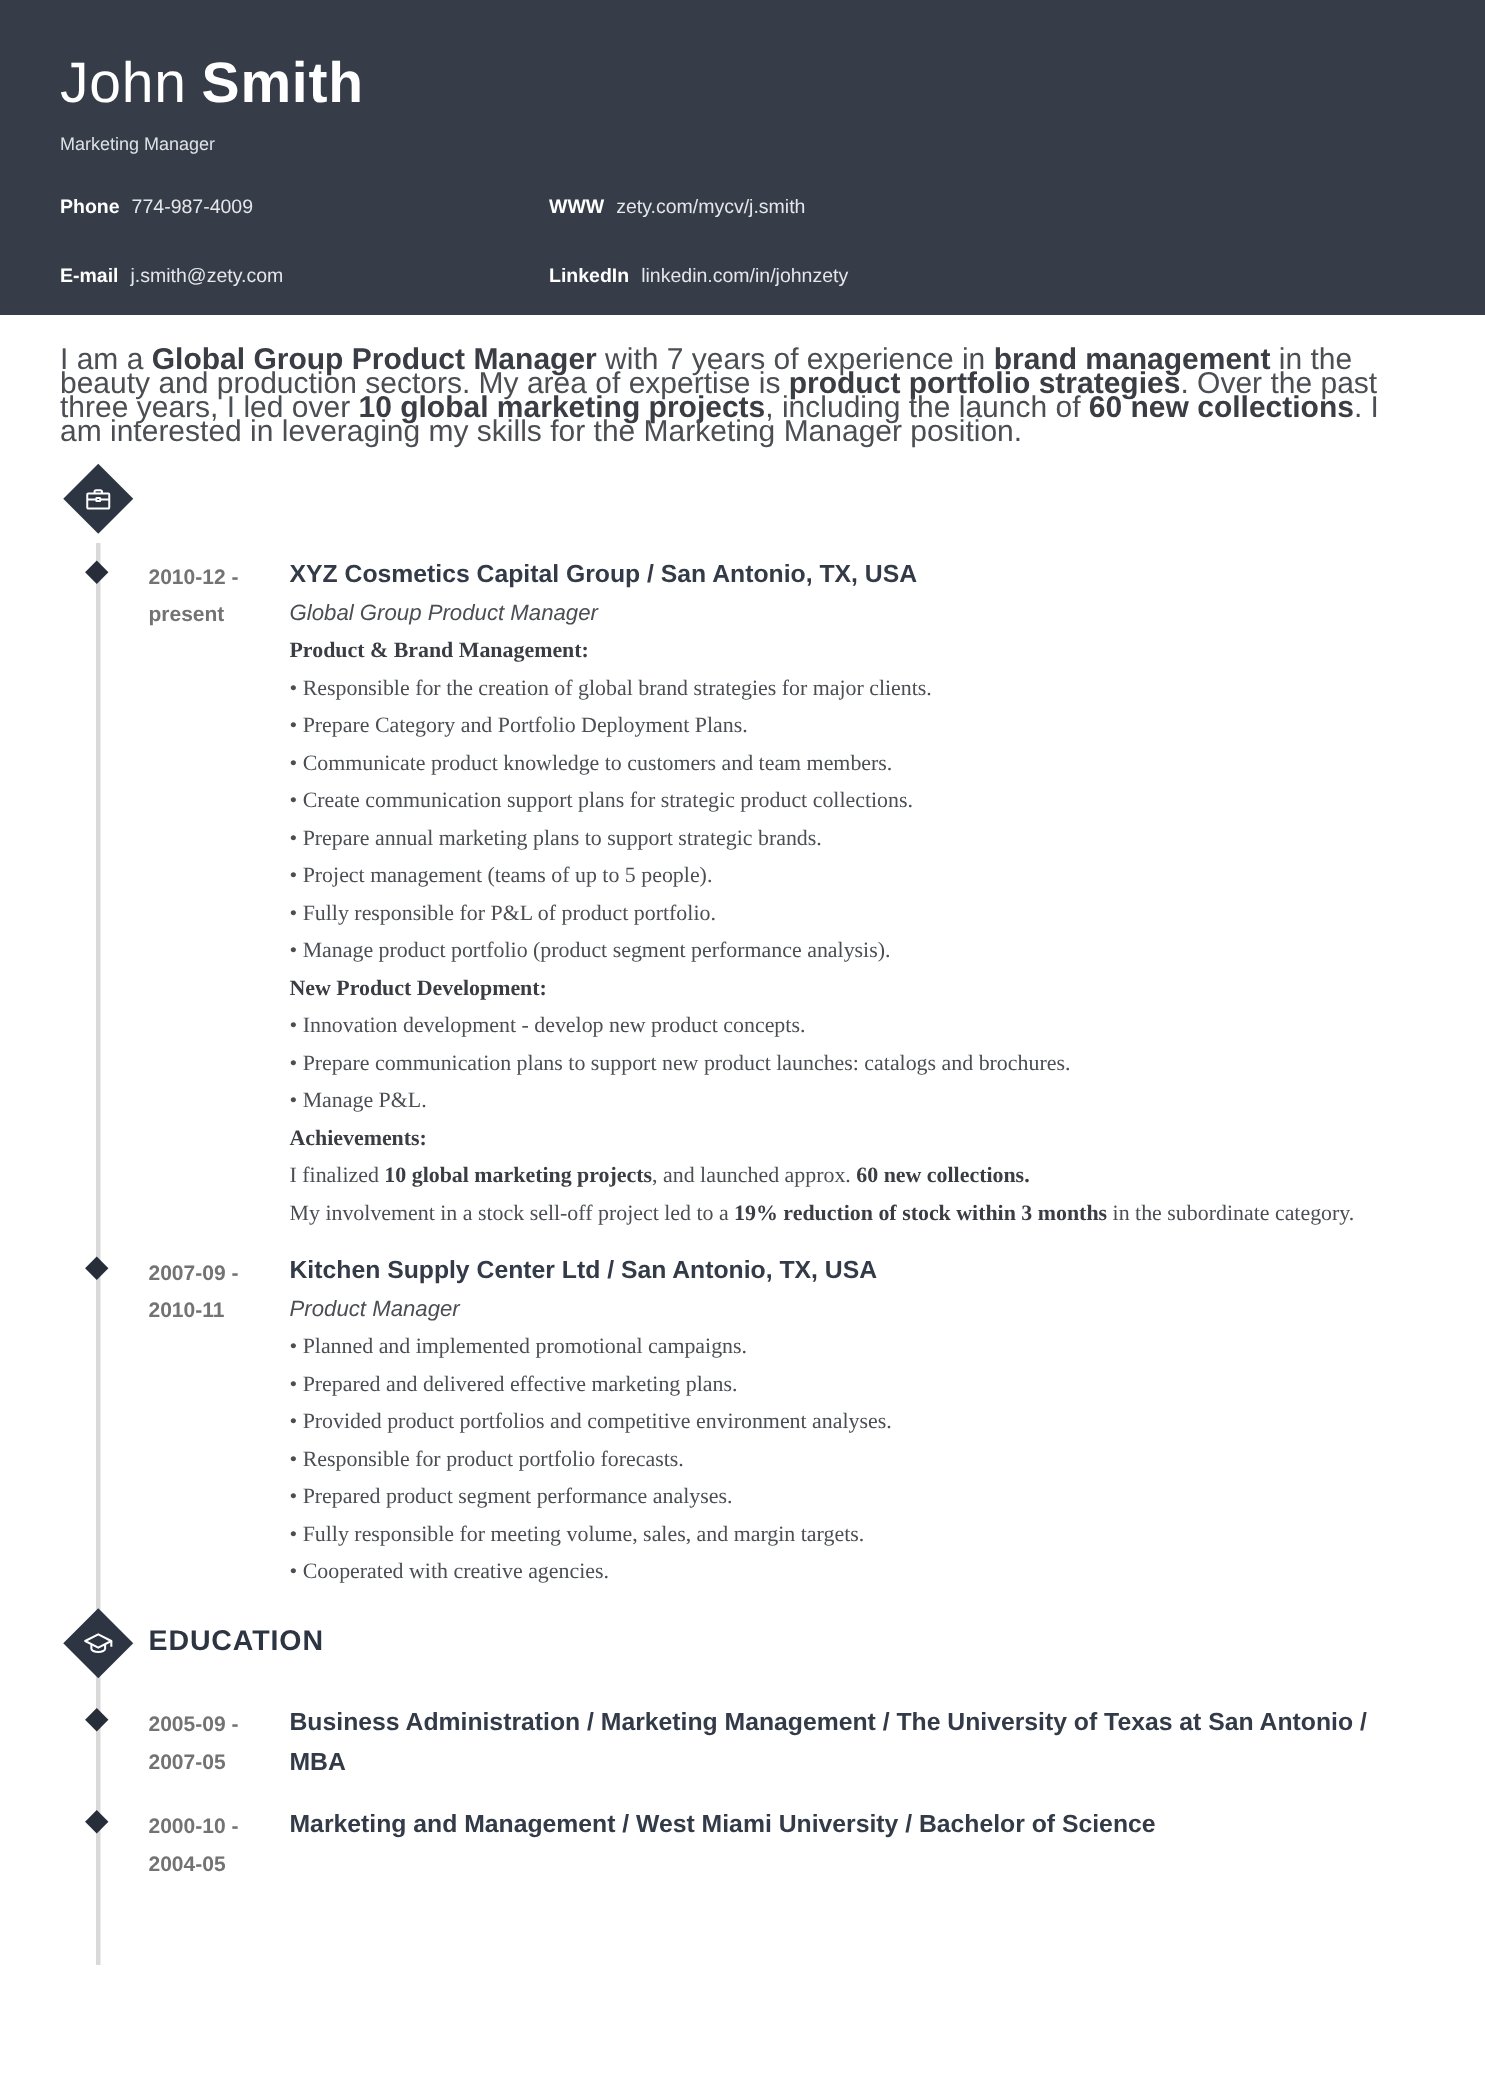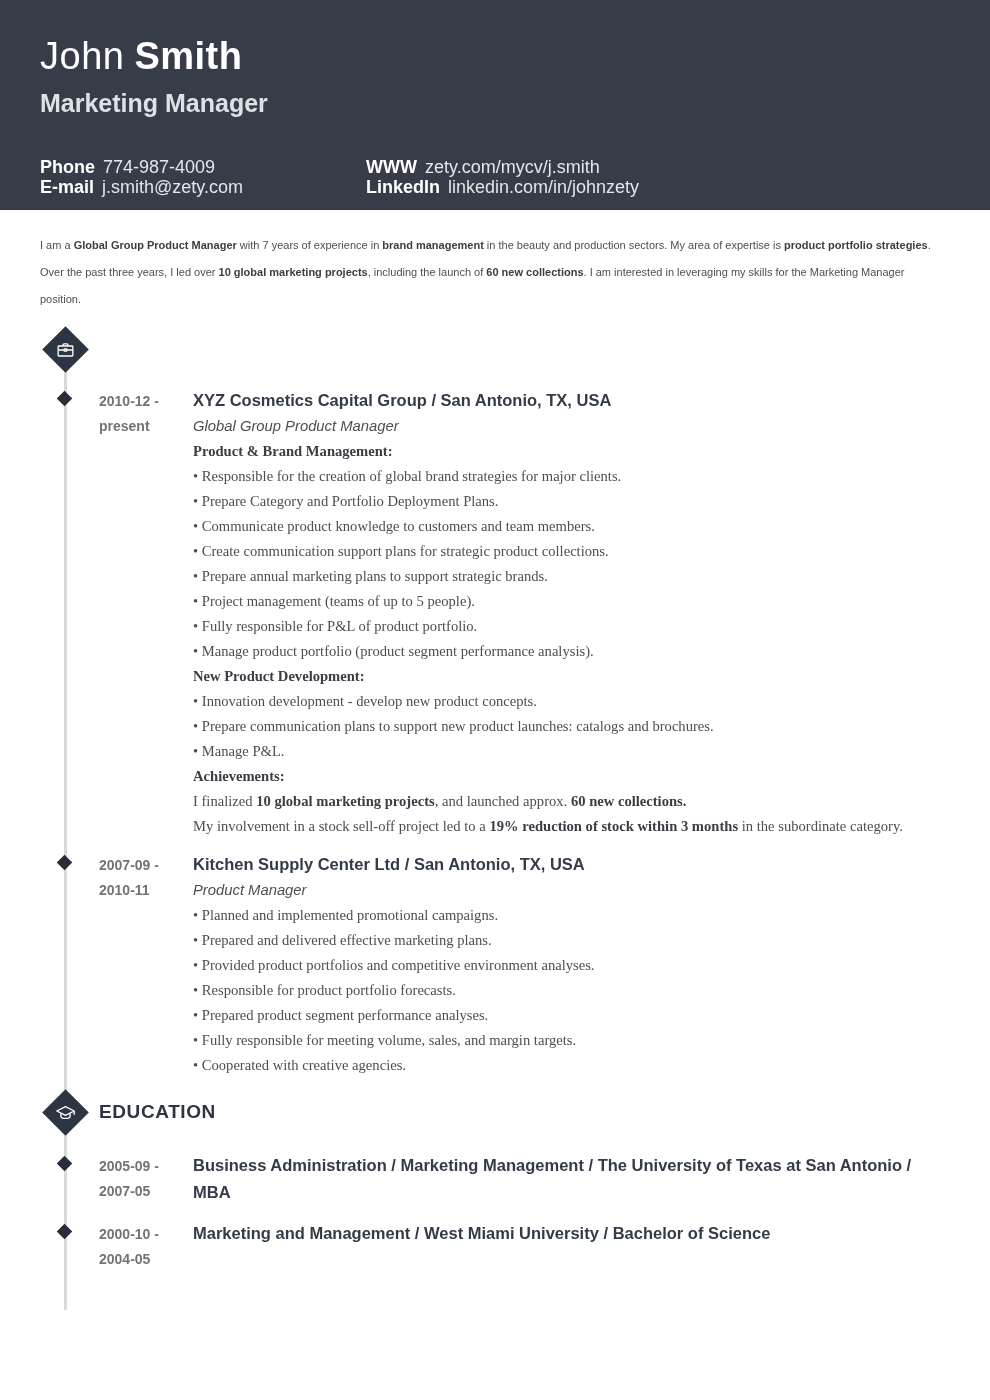--- a/index.html
+++ b/index.html
@@ -16,32 +16,32 @@
   }
   
   .header{
     background:var(--header-bg);
     height:210px;box-sizing:border-box;
     padding:0 45px 0 40px;color:var(--header-text);
   }
   .name{padding-top:34px;font-size:38px;letter-spacing:.5px;line-height:44px;}
   .name .first{font-weight:400;margin-right:10px;}
   .name .last{font-weight:700;}
-  .job-title{margin-top:11px;font-size:25px;font-weight:700;color:var(--header-subtle);}
+  .job-title{margin-top:11px;font-size:12px;font-weight:400;color:var(--header-subtle);}
   .contacts{
-    margin-top:40px;display:grid;grid-template-columns:326px 1fr;
-    row-gap:2px;font-size:18px;line-height:18px;
+    margin-top:26px;display:grid;grid-template-columns:326px 1fr;
+    row-gap:28px;font-size:13px;line-height:18px;
   }
   .contact-label{font-weight:700;margin-right:8px;color:var(--header-text);}
   .contact-value{color:#e4e6e9;}
   
   .timeline-line{position:absolute;left:64px;top:362px;width:3px;height:948px;background:var(--timeline-gray);z-index:0;}
   
   .main{padding:0 45px 0 40px;position:relative;}
-  .summary{margin:0;padding-top:22px;font-size:11px;line-height:27px;color:var(--body-text);}
+  .summary{margin:0;padding-top:22px;font-size:20px;line-height:16px;color:var(--body-text);}
   .b{font-weight:700;color:var(--bold-text);}
   .section-head{
     display:grid;grid-template-columns:59px 1fr;align-items:center;
     height:52px;position:relative;z-index:1;
   }
   .section-head.experience{margin-top:10px;}
   .section-head.education{margin-top:8px;}
   .icon-diamond-wrap{width:50px;height:50px;display:flex;align-items:center;justify-content:center;}
   .icon-diamond{
     width:33px;height:33px;background:var(--accent-dark);

